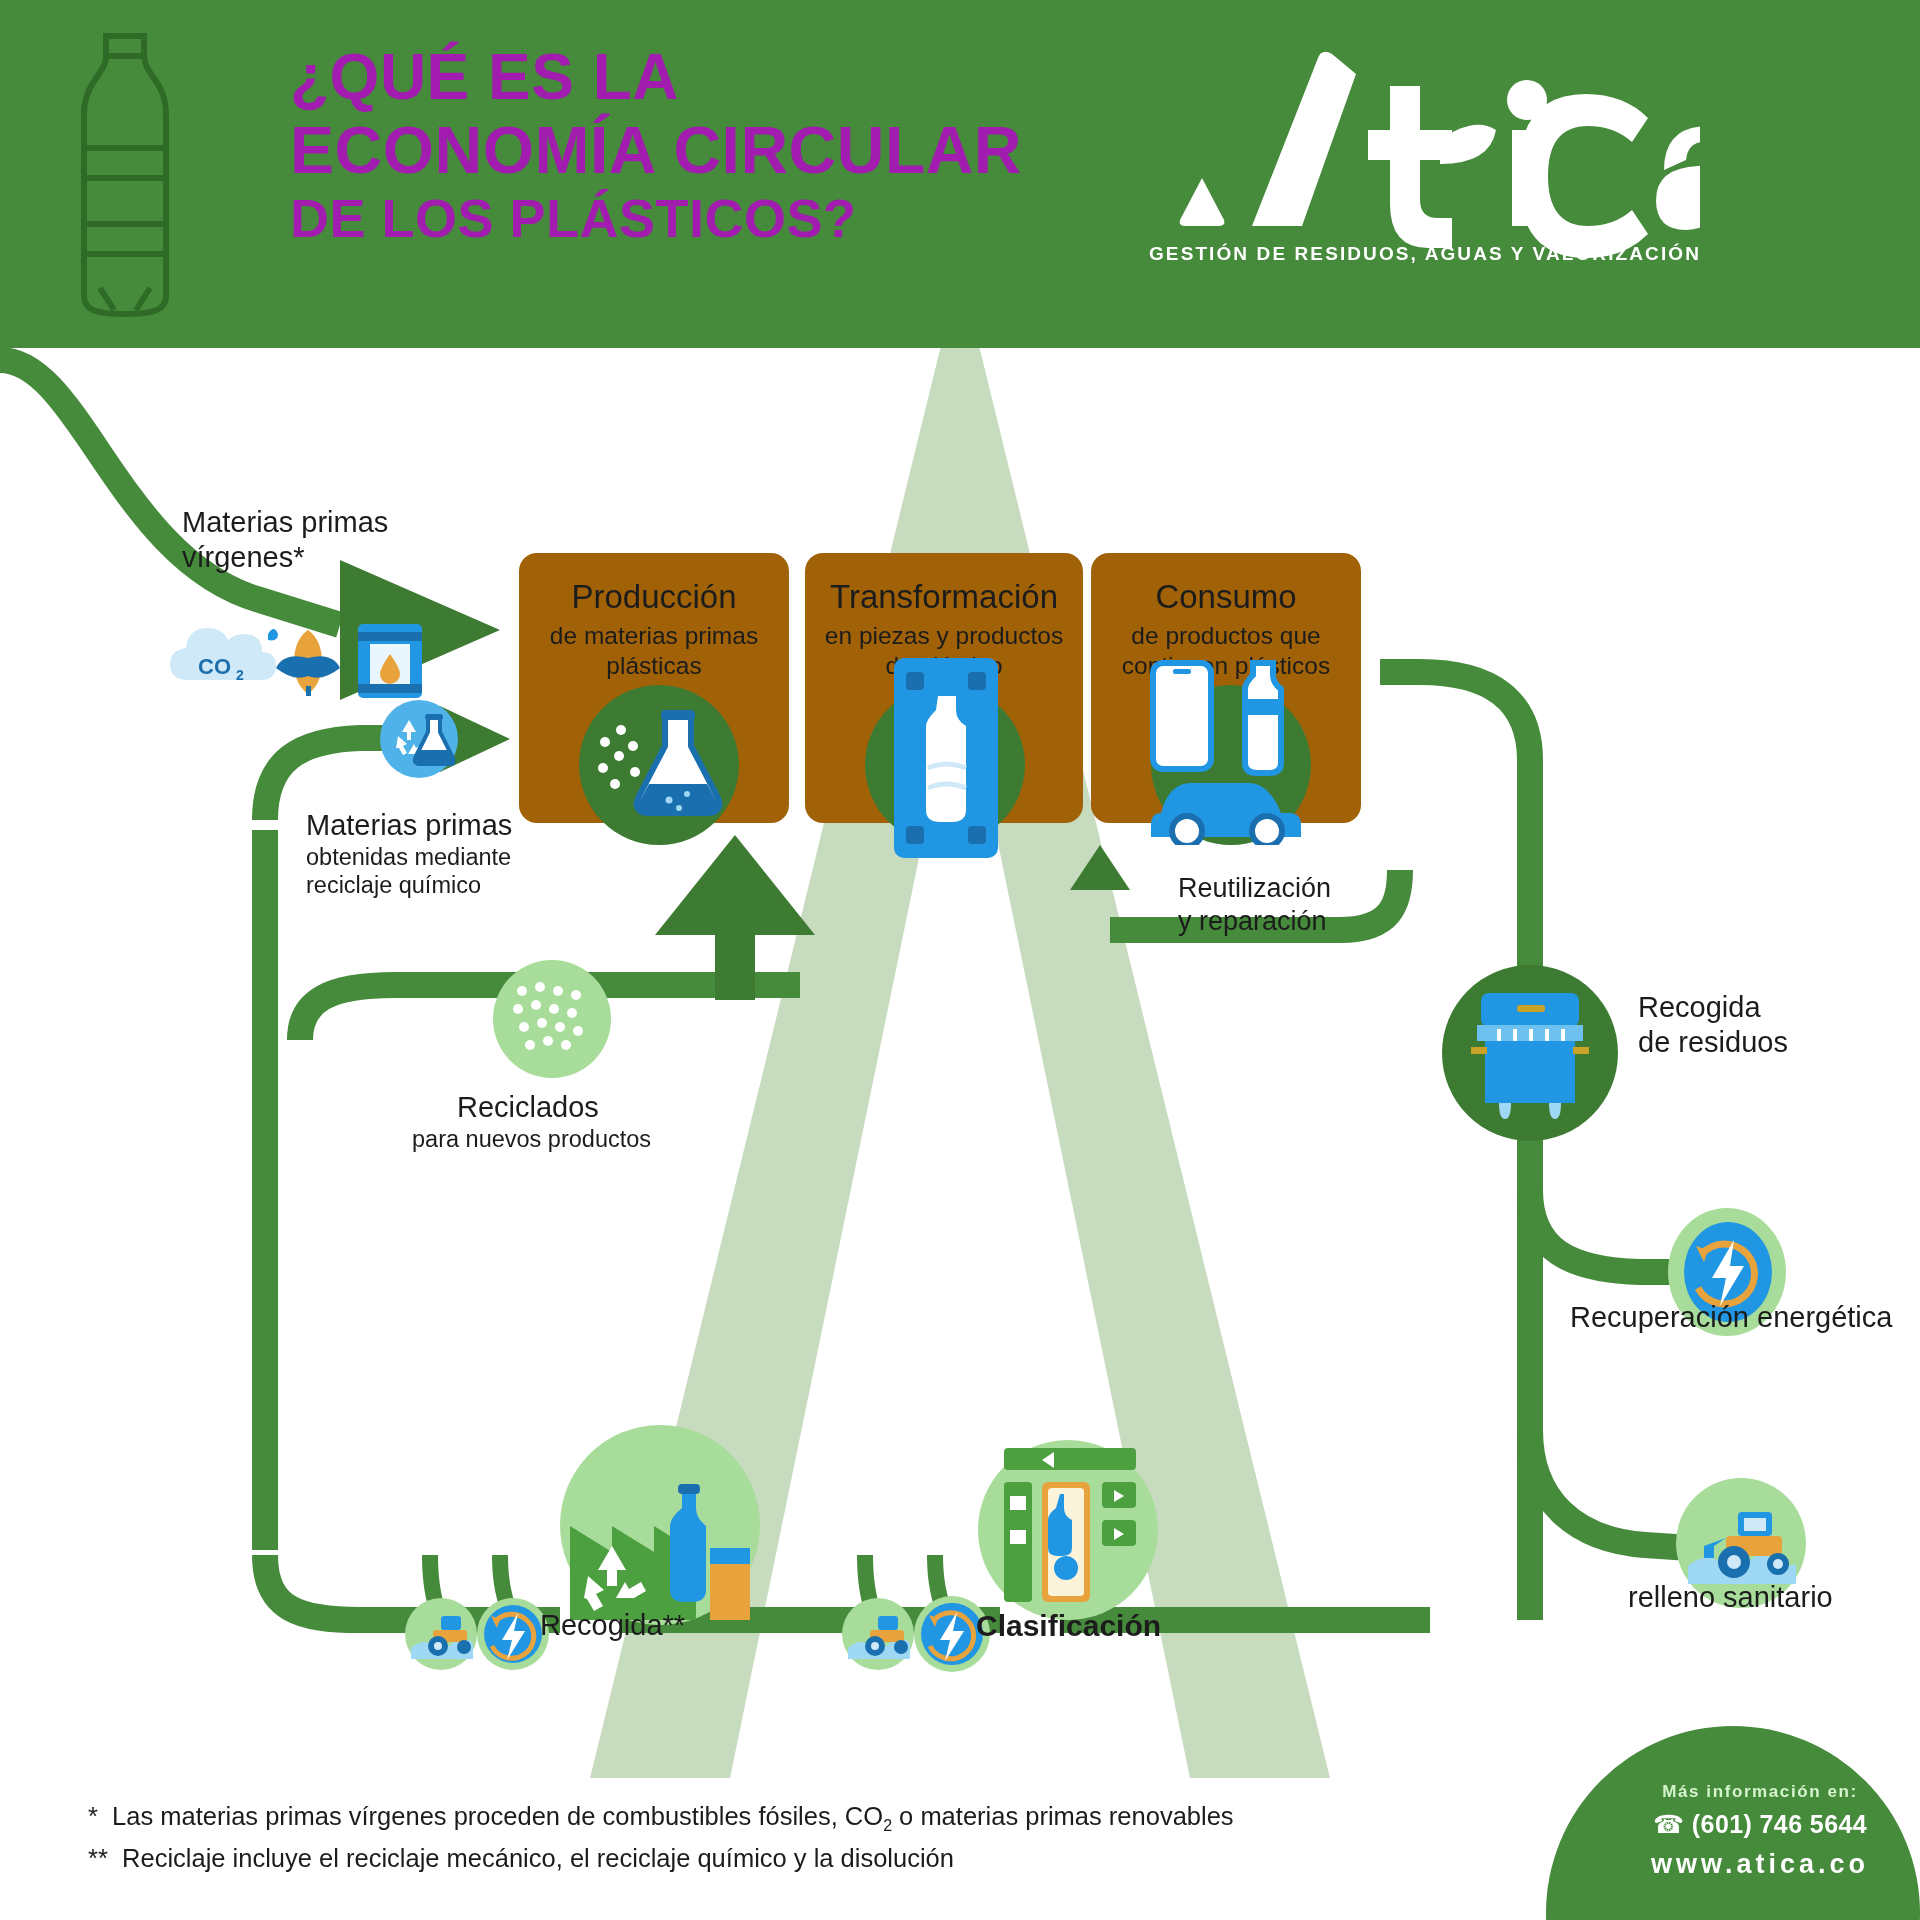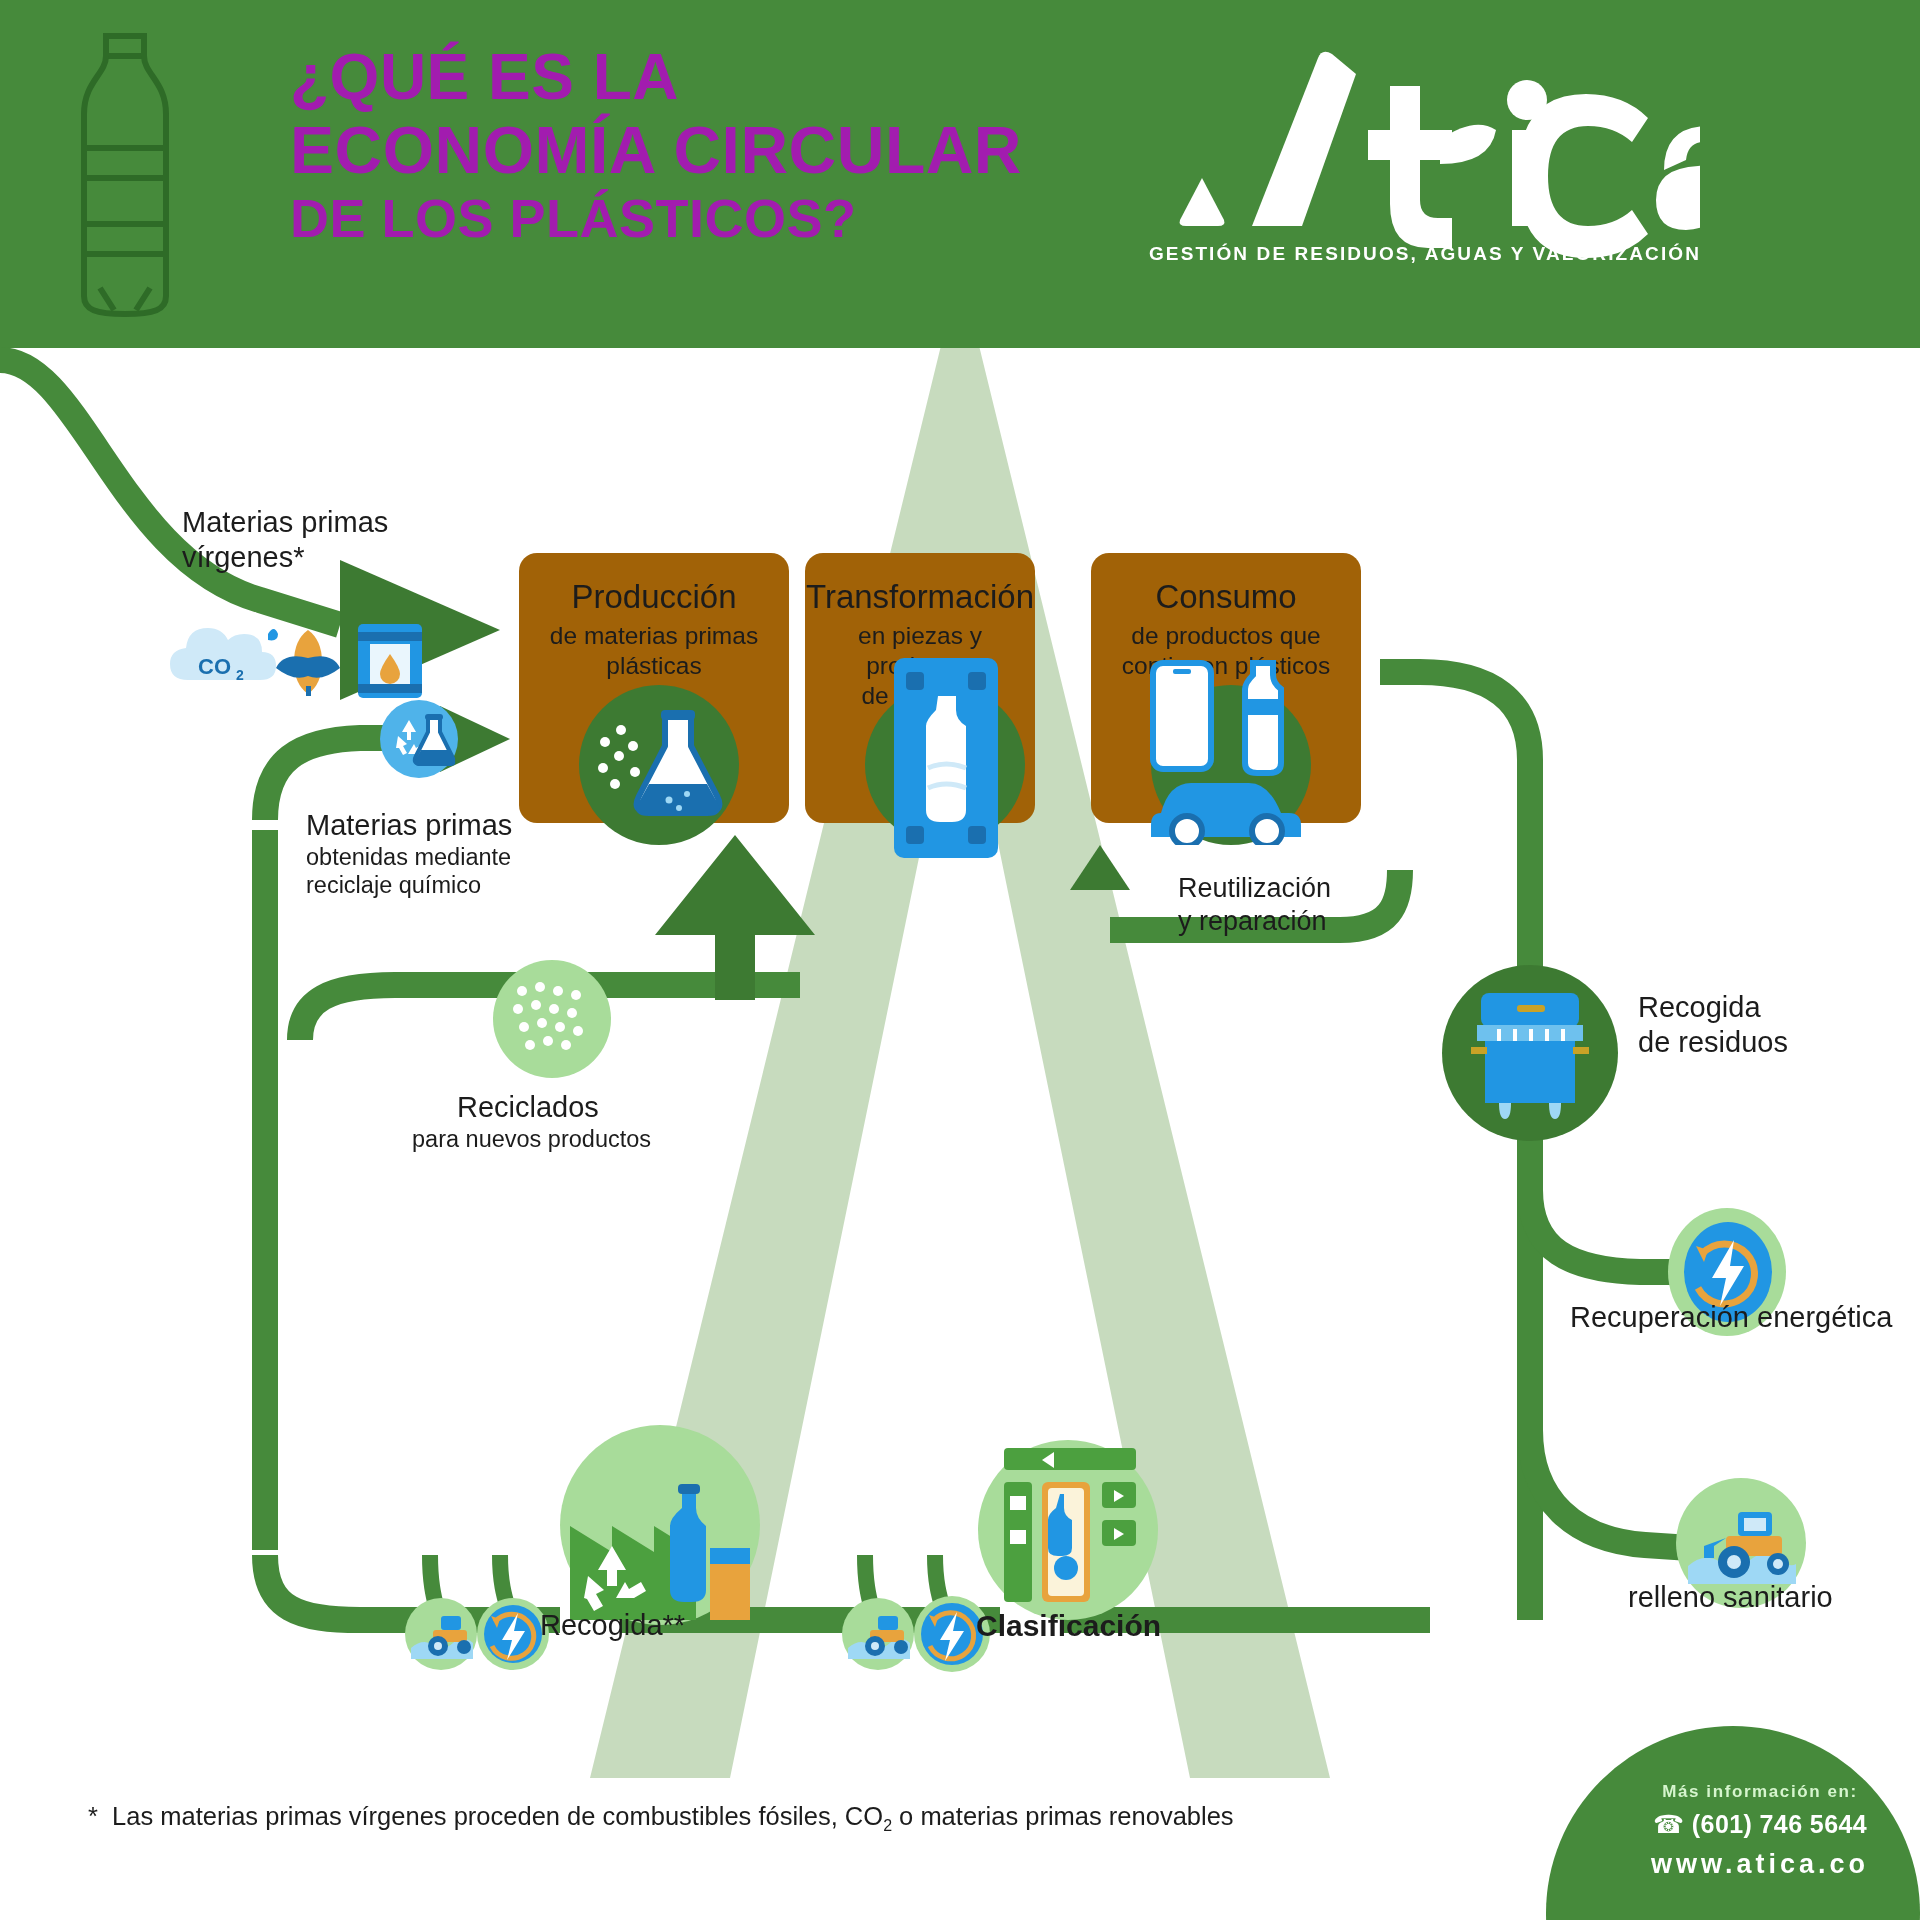--- a/index.html
+++ b/index.html
@@ -183,21 +183,21 @@
     <polygon points="735,835 655,935 715,935 715,1000 755,1000 755,935 815,935" fill="#3D7A32"></polygon>
 
     <polygon points="1100,845 1070,890 1130,890" fill="#3D7A32"></polygon>
   </svg>
 
   <div class="card" style="left:519px;top:553px;width:270px;height:270px;">
     <div class="ct">Producción</div>
     <div class="cs">de materias primas</div>
     <div class="cs" style="margin-top:0">plásticas</div>
   </div>
-  <div class="card" style="left:805px;top:553px;width:230px;height:270px;">
+  <div class="card" style="left:805px;top:553px;width:278px;height:270px;">
     <div class="ct">Transformación</div>
     <div class="cs">en piezas y productos</div>
     <div class="cs" style="margin-top:0">de plástico</div>
   </div>
   <div class="card" style="left:1091px;top:553px;width:270px;height:270px;">
     <div class="ct">Consumo</div>
     <div class="cs">de productos que</div>
     <div class="cs" style="margin-top:0">contienen plásticos</div>
   </div>
 
@@ -428,20 +428,24 @@
   </svg>
   <div class="lab bold" style="left:976px;top:1608px;width:300px;">
     <span>Clasificación</span>
   </div>
 
   <div class="notes">
     <div>
       <span>*</span>&nbsp;
       <span>Las materias primas vírgenes proceden de combustibles fósiles, CO</span><span class="sup" style="font-size:16px;vertical-align:sub;">2</span><span> o materias primas renovables</span>
     </div>
+    <div>
+      <span>**</span>&nbsp;
+      <span>Reciclaje incluye el reciclaje mecánico, el reciclaje químico y la disolución</span>
+    </div>
   </div>
 
   <div class="fcircle"></div>
   <div class="fc-inner">
     <div class="fc-more">Más información en:</div>
     <div class="fc-phone">
       <span>☎</span>
       <span>(601) 746 5644</span>
     </div>
     <div class="fc-web">www.atica.co</div>

